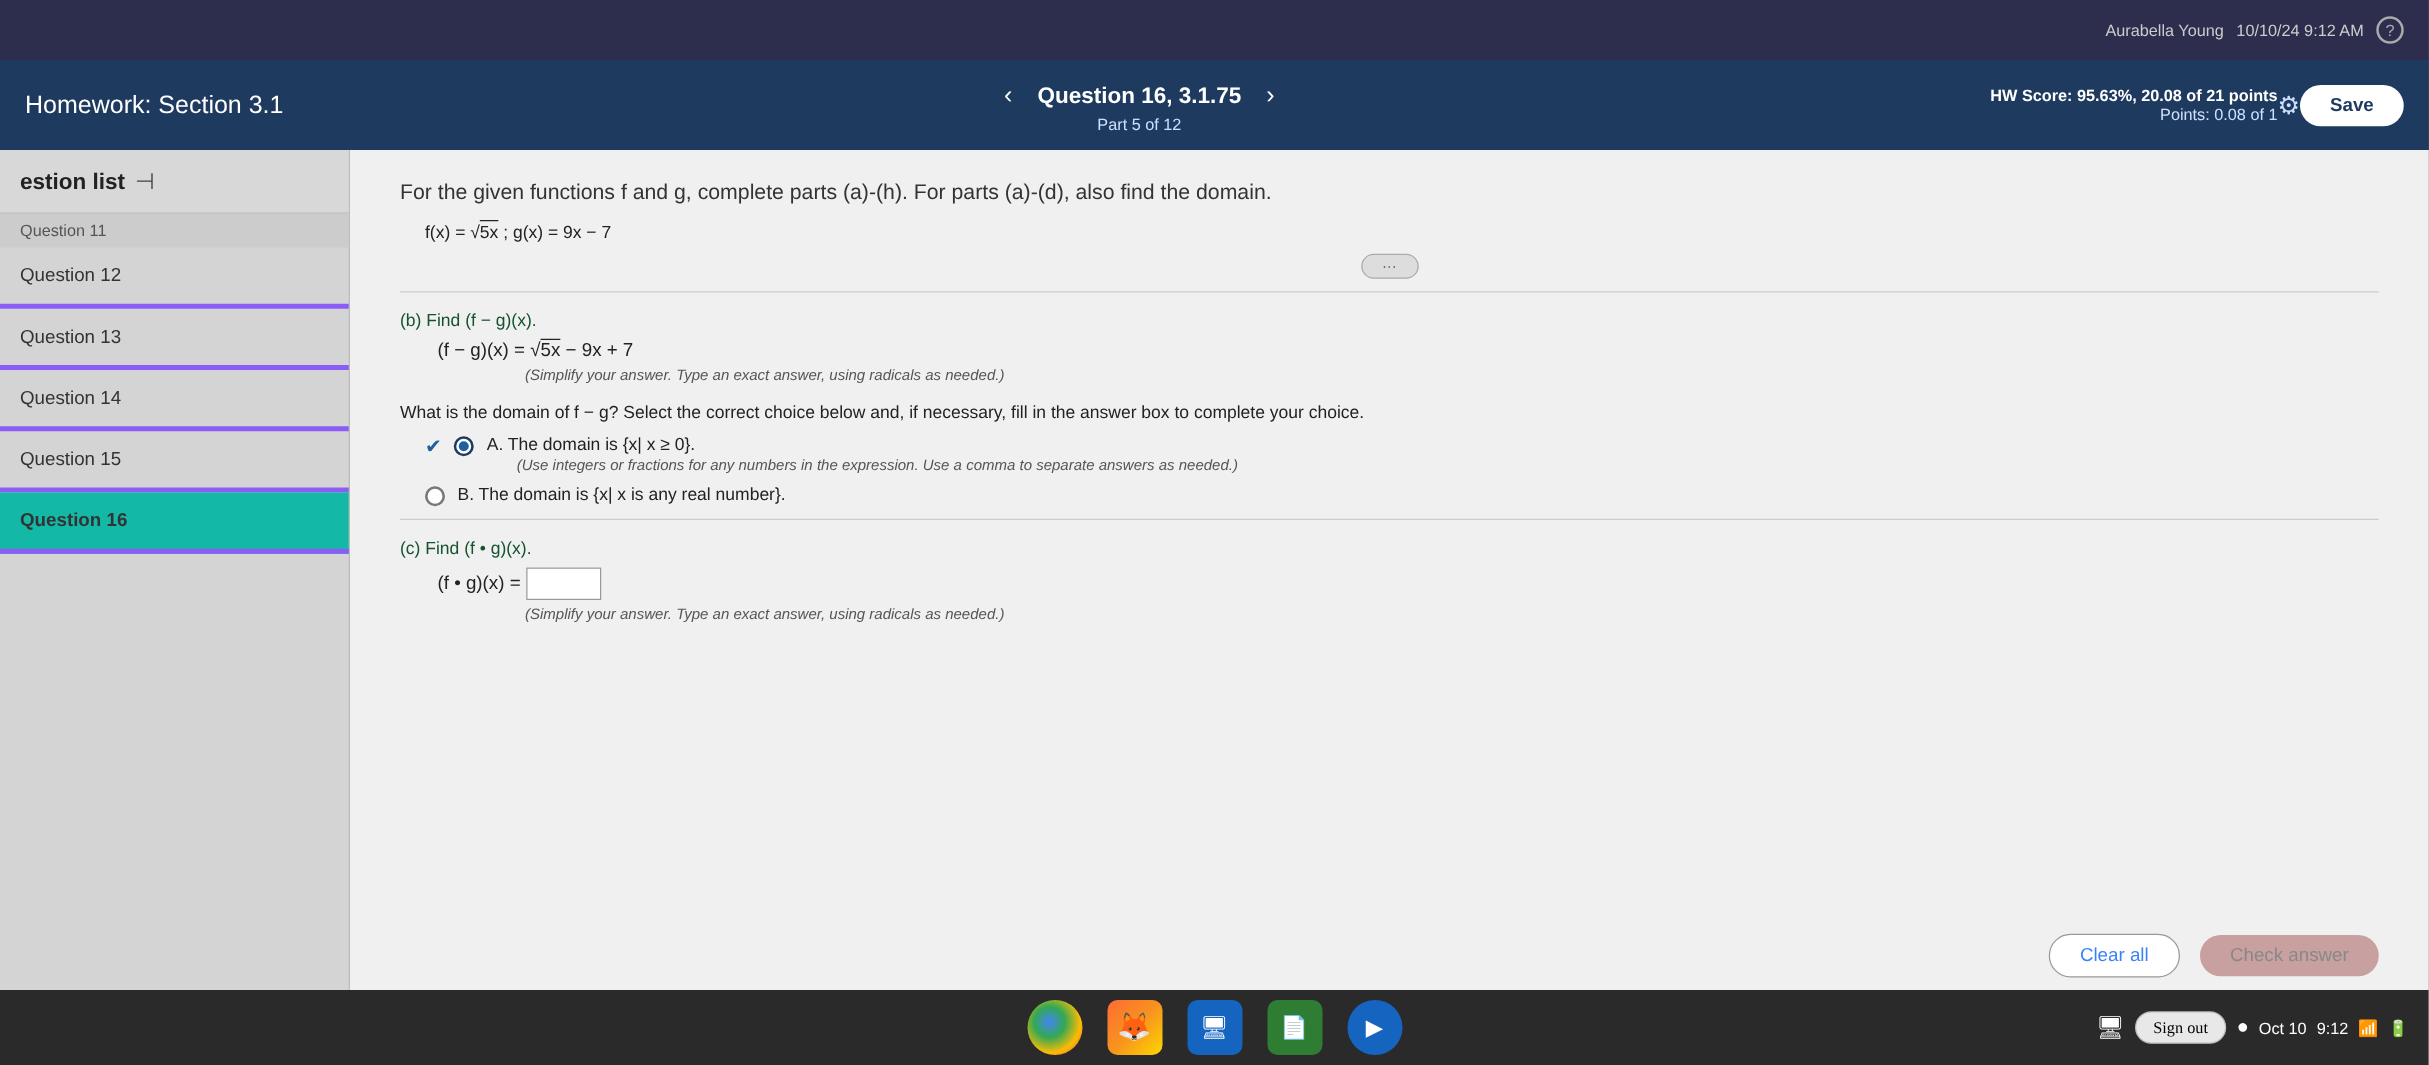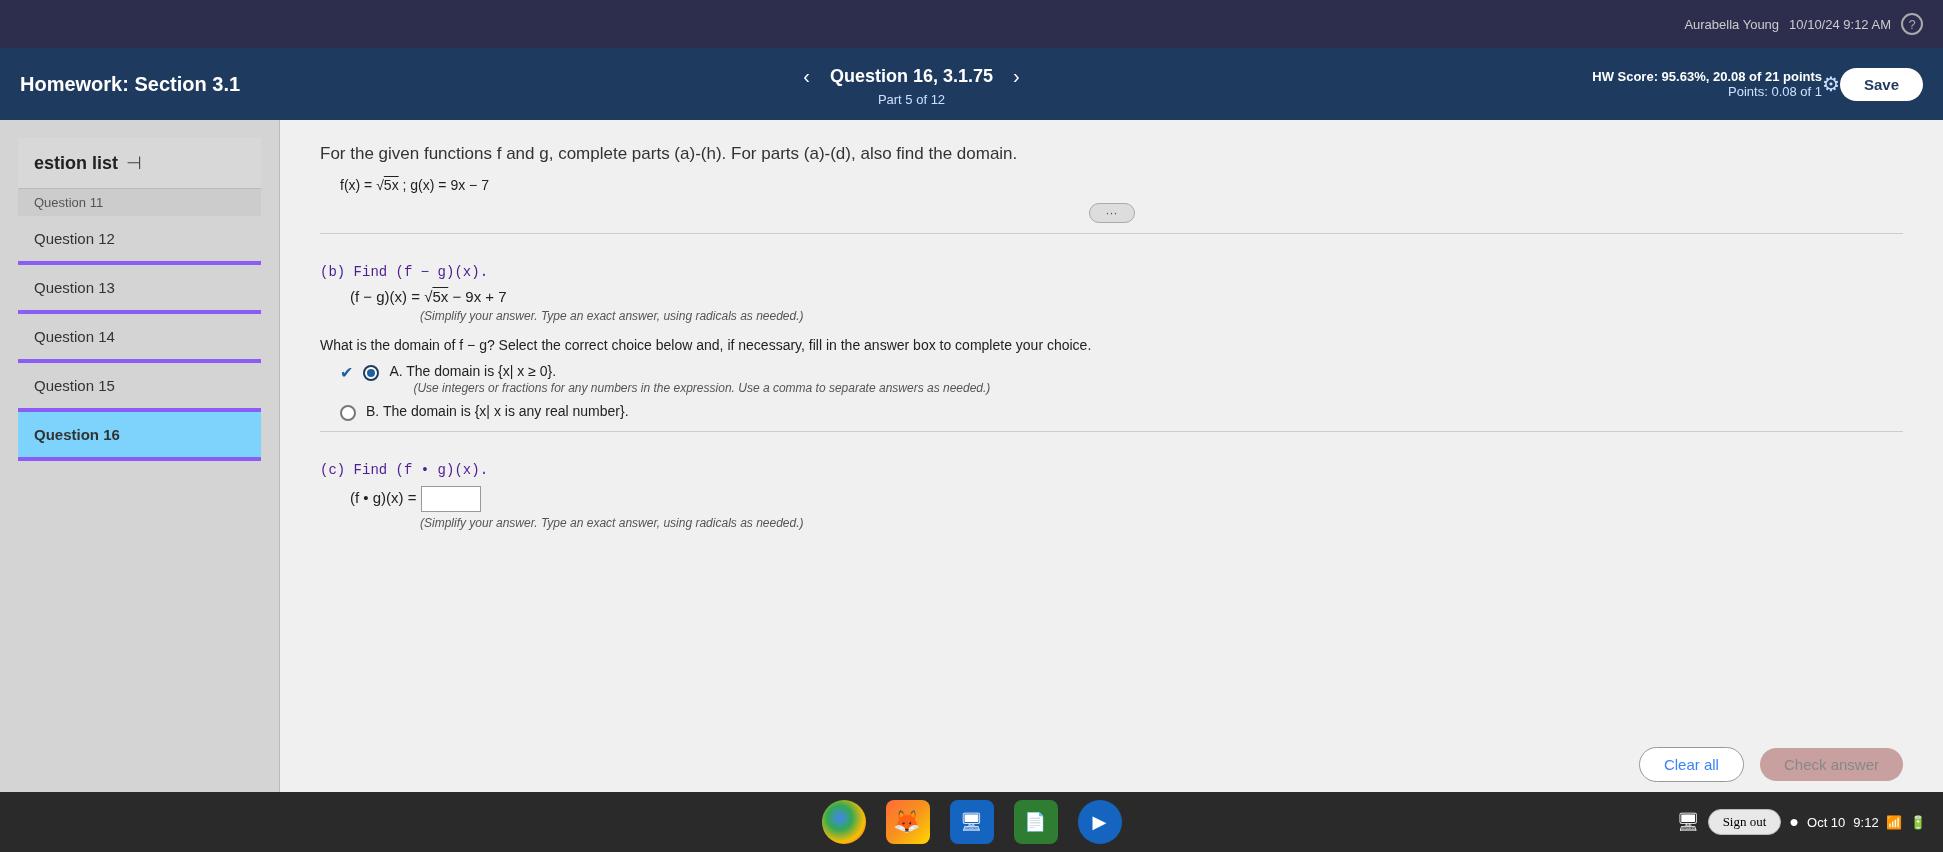--- a/index.html
+++ b/index.html
@@ -35,21 +35,21 @@
       height: 72px;
       display: flex;
       align-items: center;
       padding: 0 20px;
       gap: 0;
     }
     .header-left {
       flex: 0 0 280px;
       color: white;
       font-size: 20px;
-      font-weight: bold;
+      font-weight: normal;
     }
     .header-center {
       flex: 1;
       display: flex;
       flex-direction: column;
       align-items: center;
       color: white;
     }
     .header-center-title {
       font-size: 18px;
@@ -107,21 +107,21 @@
       display: flex;
       height: calc(852px - 48px - 72px);
       background: #e8e8e8;
     }
 
     
     .sidebar {
       width: 280px;
       background: #d4d4d4;
       border-right: 1px solid #bbb;
-      padding: 18px;
+      padding: 0;
       flex-shrink: 0;
     }
     .sidebar-header {
       padding: 14px 16px;
       font-size: 18px;
       font-weight: bold;
       color: #222;
       display: flex;
       align-items: center;
       gap: 8px;
@@ -141,21 +141,21 @@
       color: #555;
       background: #ccc;
     }
     .sidebar-item {
       padding: 14px 16px;
       font-size: 15px;
       color: #333;
       cursor: pointer;
       border-bottom: 4px solid #8b5cf6;
     }
-    .sidebar-item.active { background: #7dd3fc; font-weight: bold; }
+    .sidebar-item.active { background: #14b8a6; font-weight: bold; }
 
     
     .content-panel {
       flex: 1;
       background: #f0f0f0;
       overflow-y: auto;
       padding: 20px 40px;
     }
 
     .problem-header {
@@ -185,23 +185,22 @@
       cursor: pointer;
     }
     .divider {
       border: none;
       border-top: 1px solid #ccc;
       margin: 10px 0;
     }
 
     .part-label {
       font-size: 14px;
-      color: #4c1d95;
-      margin: 30px 0 8px 0;
-      font-family: Liberation Mono, monospace;
+      color: #14532d;
+      margin: 14px 0 8px 0;
     }
     .math-result {
       font-size: 15px;
       color: #222;
       margin: 8px 0 4px 30px;
     }
     .hint-text {
       font-size: 12px;
       color: #555;
       margin: 4px 0 14px 100px;

